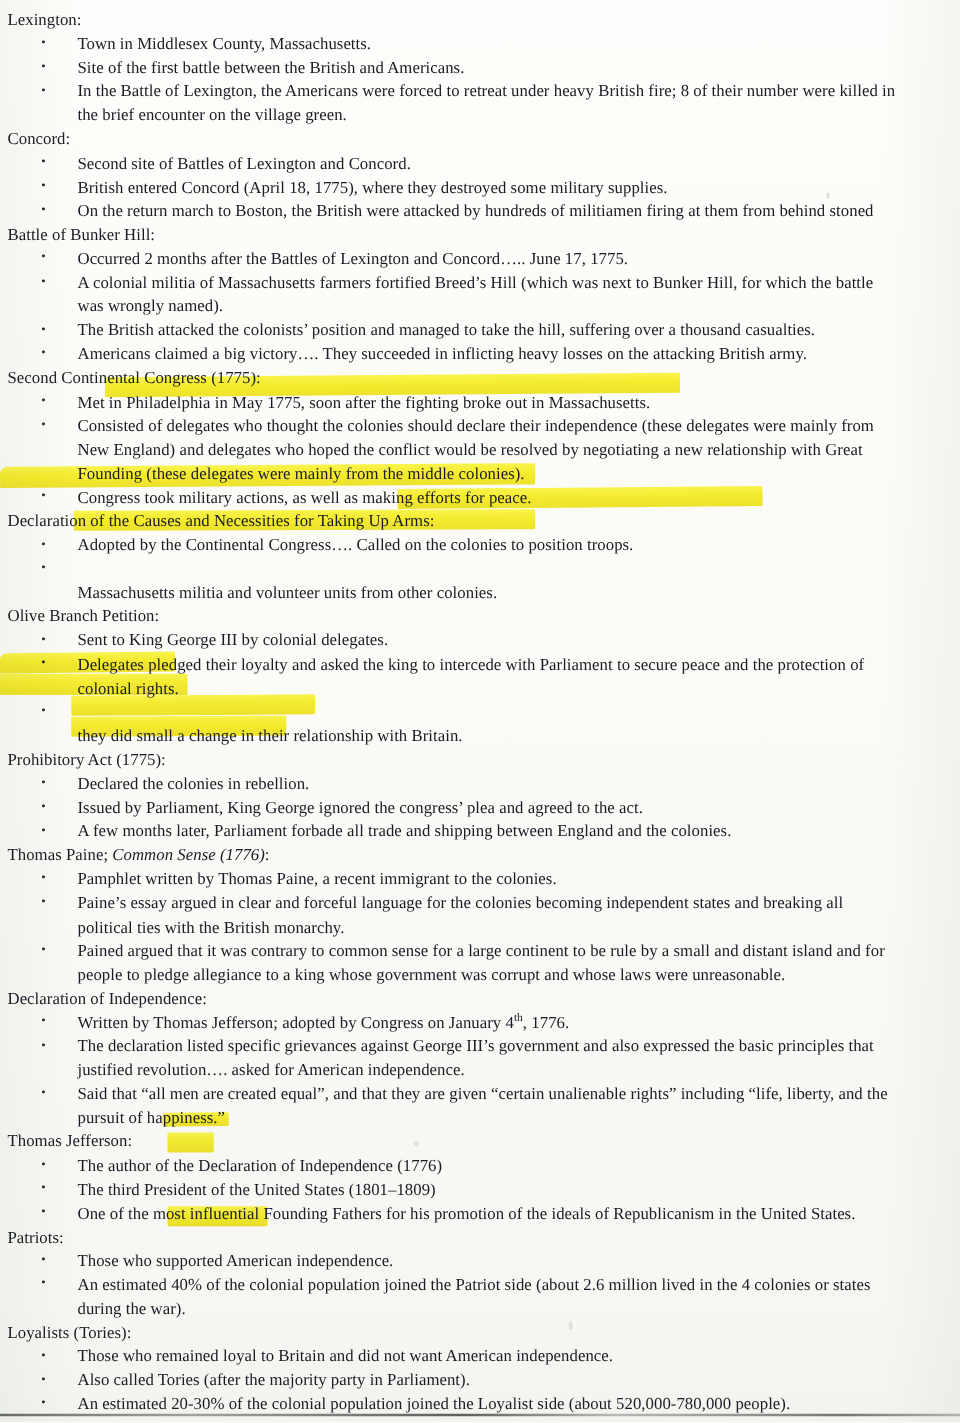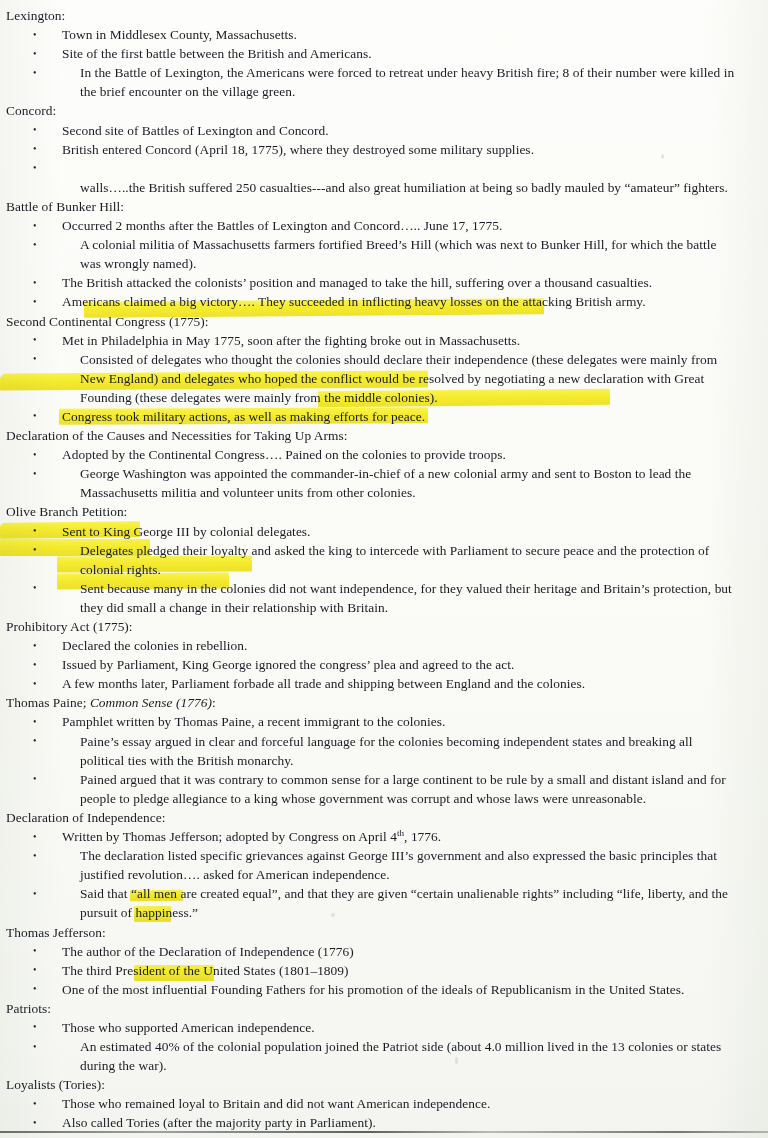--- a/index.html
+++ b/index.html
@@ -68,21 +68,21 @@
   }
   ul.bullets > li::before {
     content: "\2022";
     position: absolute;
     left: 27px;
     top: -0.5px;
     font-size: 10px;
     line-height: 19.1px;
     color: #20232b;
   }
-  .nowrapline { white-space: nowrap; margin-left: 18px; }
+  .nowrapline { white-space: nowrap; }
   .ital { font-style: italic; text-align: center; }
   sup { font-size: 0.68em; vertical-align: super; line-height: 0; }
 
   
   .hl {
     position: absolute;
     background: #fbf000;
     opacity: 0.82;
     pointer-events: none;
     z-index: 0;
@@ -137,65 +137,64 @@
         <span class="nowrapline">In the Battle of Lexington, the Americans were forced to retreat under heavy British fire; 8 of their number were killed in</span><br>
         <span class="nowrapline">the brief encounter on the village green.</span>
       </li>
     </ul>
 
     <p class="heading">Concord:</p>
     <ul class="bullets">
       <li class="nowrapline">Second site of Battles of Lexington and Concord.</li>
       <li class="nowrapline">British entered Concord (April 18, 1775), where they destroyed some military supplies.</li>
       <li>
-        <br>
-        <span class="nowrapline">walls…..the British suffered 250 casualties---and also great humiliation at being so badly mauled by “amateur” fighters.</span>
+        <span class="nowrapline">On the return march to Boston, the British were attacked by hundreds of militiamen firing at them from behind stoned</span><br>
       </li>
     </ul>
 
     <p class="heading">Battle of Bunker Hill:</p>
     <ul class="bullets">
       <li class="nowrapline">Occurred 2 months after the Battles of Lexington and Concord….. June 17, 1775.</li>
       <li>
         <span class="nowrapline">A colonial militia of Massachusetts farmers fortified Breed’s Hill (which was next to Bunker Hill, for which the battle</span><br>
         <span class="nowrapline">was wrongly named).</span>
       </li>
       <li class="nowrapline">The British attacked the colonists’ position and managed to take the hill, suffering over a thousand casualties.</li>
       <li class="nowrapline">Americans claimed a big victory…. They succeeded in inflicting heavy losses on the attacking British army.</li>
     </ul>
 
     <p class="heading">Second Continental Congress (1775):</p>
     <ul class="bullets">
       <li class="nowrapline">Met in Philadelphia in May 1775, soon after the fighting broke out in Massachusetts.</li>
       <li>
         <span class="nowrapline"><span>Consisted of </span><span>delegates who thought the colonies should declare their independence</span><span> (these delegates were mainly from</span></span><br>
-        <span class="nowrapline">New England) and delegates who hoped the conflict would be resolved by negotiating a new declaration with Great</span><br>
+        <span class="nowrapline">New England) and delegates who hoped the conflict would be resolved by negotiating a new relationship with Great</span><br>
         <span class="nowrapline">Founding (these delegates were mainly from the middle colonies).</span>
       </li>
       <li class="nowrapline">Congress took military actions, as well as making efforts for peace.</li>
     </ul>
 
     <p class="heading">Declaration of the Causes and Necessities for Taking Up Arms:</p>
     <ul class="bullets">
-      <li class="nowrapline"><span>Adopted by the Continental Congress…. </span><span>Pained on the colonies to provide troops.</span></li>
-      <li>
-        <span class="nowrapline"><span>George Washington was appointed the commander-in-chief of</span><span> a new colonial army and sent to Boston to lead the</span></span><br>
+      <li class="nowrapline"><span>Adopted by the Continental Congress…. </span><span>Called on the colonies to position troops.</span></li>
+      <li>
+        <br>
         <span class="nowrapline">Massachusetts militia and volunteer units from other colonies.</span>
       </li>
     </ul>
 
     <p class="heading">Olive Branch Petition:</p>
     <ul class="bullets">
       <li class="nowrapline">Sent to King George III by colonial delegates.</li>
       <li>
         <span class="nowrapline">Delegates pledged their loyalty and asked the king to intercede with Parliament to secure peace and the protection of</span><br>
         <span class="nowrapline">colonial rights.</span>
       </li>
       <li>
-        <span class="nowrapline">Sent because many in the colonies did not want independence, for they valued their heritage and Britain’s protection, but</span><br>
+        <br>
         <span class="nowrapline"><span>they did small a</span><span> change in their relationship with Britain.</span></span>
       </li>
     </ul>
 
     <p class="heading">Prohibitory Act (1775):</p>
     <ul class="bullets">
       <li class="nowrapline">Declared the colonies in rebellion.</li>
       <li class="nowrapline"><span>Issued by Parliament, King</span><span> George ignored the congress’ plea and agreed to the act.</span></li>
       <li class="nowrapline">A few months later, Parliament forbade all trade and shipping between England and the colonies.</li>
     </ul>
@@ -208,21 +207,21 @@
         <span class="nowrapline">political ties with the British monarchy.</span>
       </li>
       <li>
         <span class="nowrapline">Pained argued that it was contrary to common sense for a large continent to be rule by a small and distant island and for</span><br>
         <span class="nowrapline">people to pledge allegiance to a king whose government was corrupt and whose laws were unreasonable.</span>
       </li>
     </ul>
 
     <p class="heading">Declaration of Independence:</p>
     <ul class="bullets">
-      <li class="nowrapline"><span>Written by Thomas Jefferson; adopted by Congress on April 4</span><sup>th</sup><span>, 1776.</span></li>
+      <li class="nowrapline"><span>Written by Thomas Jefferson; adopted by Congress on January 4</span><sup>th</sup><span>, 1776.</span></li>
       <li>
         <span class="nowrapline">The declaration listed specific grievances against George III’s government and also expressed the basic principles that</span><br>
         <span class="nowrapline">justified revolution…. asked for American independence.</span>
       </li>
       <li>
         <span class="nowrapline">Said that “all men are created equal”, and that they are given “certain unalienable rights” including “life, liberty, and the</span><br>
         <span class="nowrapline">pursuit of happiness.”</span>
       </li>
     </ul>
 
@@ -230,21 +229,21 @@
     <ul class="bullets">
       <li class="nowrapline">The author of the Declaration of Independence (1776)</li>
       <li class="nowrapline">The third President of the United States (1801–1809)</li>
       <li class="nowrapline">One of the most influential Founding Fathers for his promotion of the ideals of Republicanism in the United States.</li>
     </ul>
 
     <p class="heading">Patriots:</p>
     <ul class="bullets">
       <li class="nowrapline"><span>Those who </span><span>supported</span><span> American independence.</span></li>
       <li>
-        <span class="nowrapline"><span>An estimated </span><span>40%</span><span> of the colonial population joined the Patriot side (about 4.0 million lived in the 13 colonies or states</span></span><br>
+        <span class="nowrapline"><span>An estimated </span><span>40%</span><span> of the colonial population joined the Patriot side (about 2.6 million lived in the 4 colonies or states</span></span><br>
         <span class="nowrapline">during the war).</span>
       </li>
     </ul>
 
     <p class="heading">Loyalists (Tories):</p>
     <ul class="bullets">
       <li class="nowrapline">Those who remained loyal to Britain and did not want American independence.</li>
       <li class="nowrapline">Also called Tories (after the majority party in Parliament).</li>
       <li class="nowrapline"><span>An estimated </span><span>20-30% of</span><span> the colonial population joined the Loyalist side (about 520,000-780,000 people).</span></li>
 

